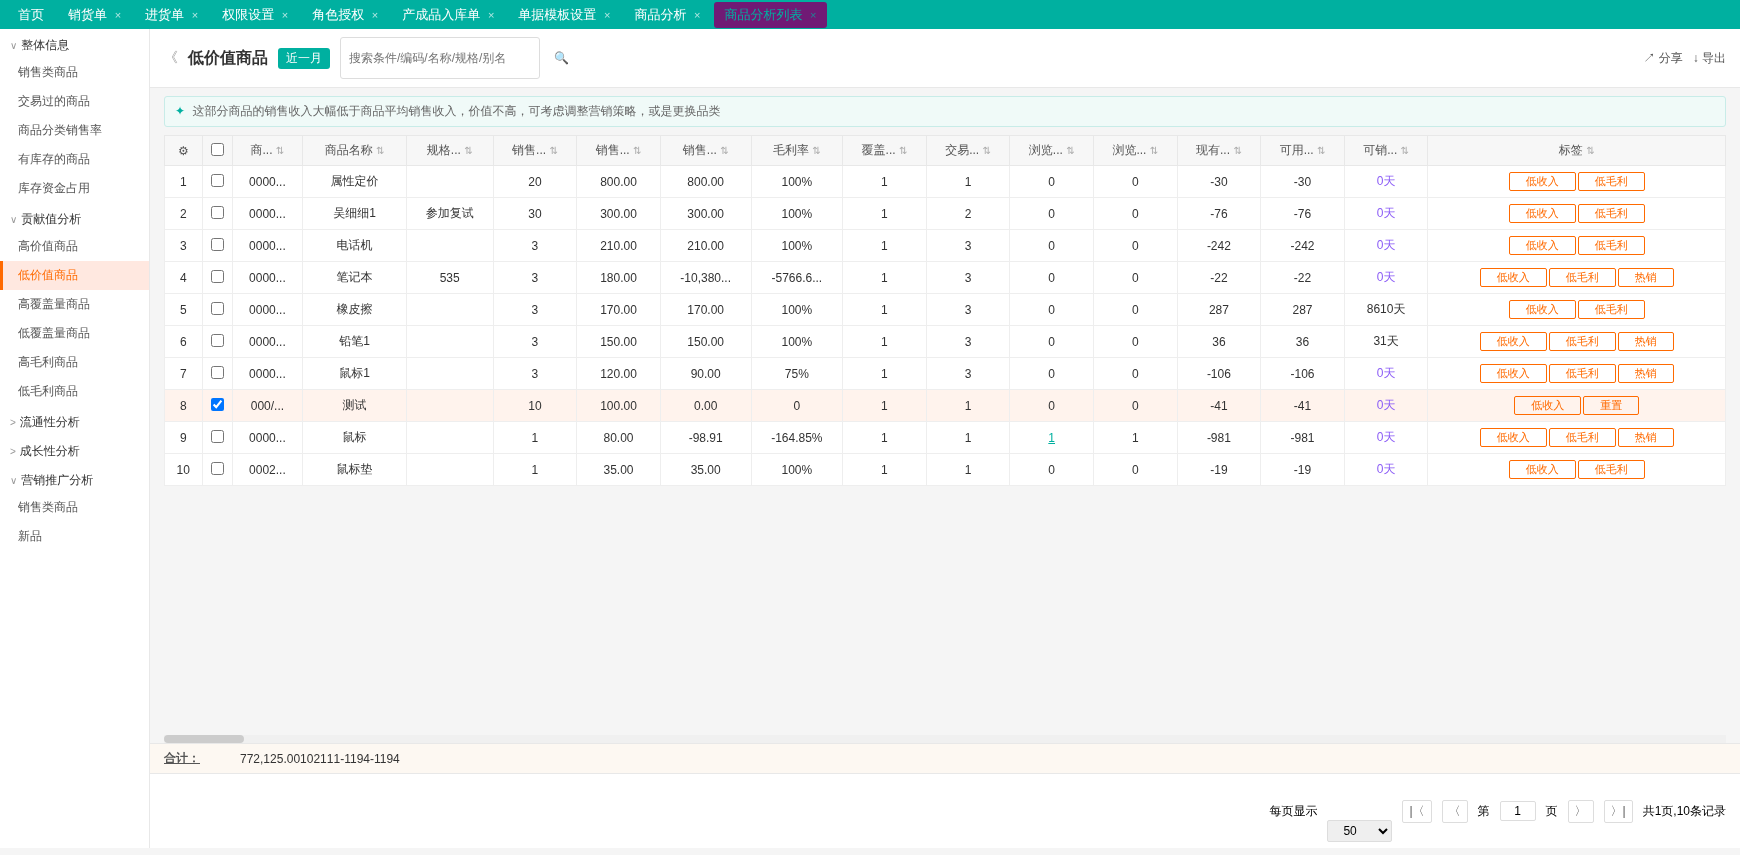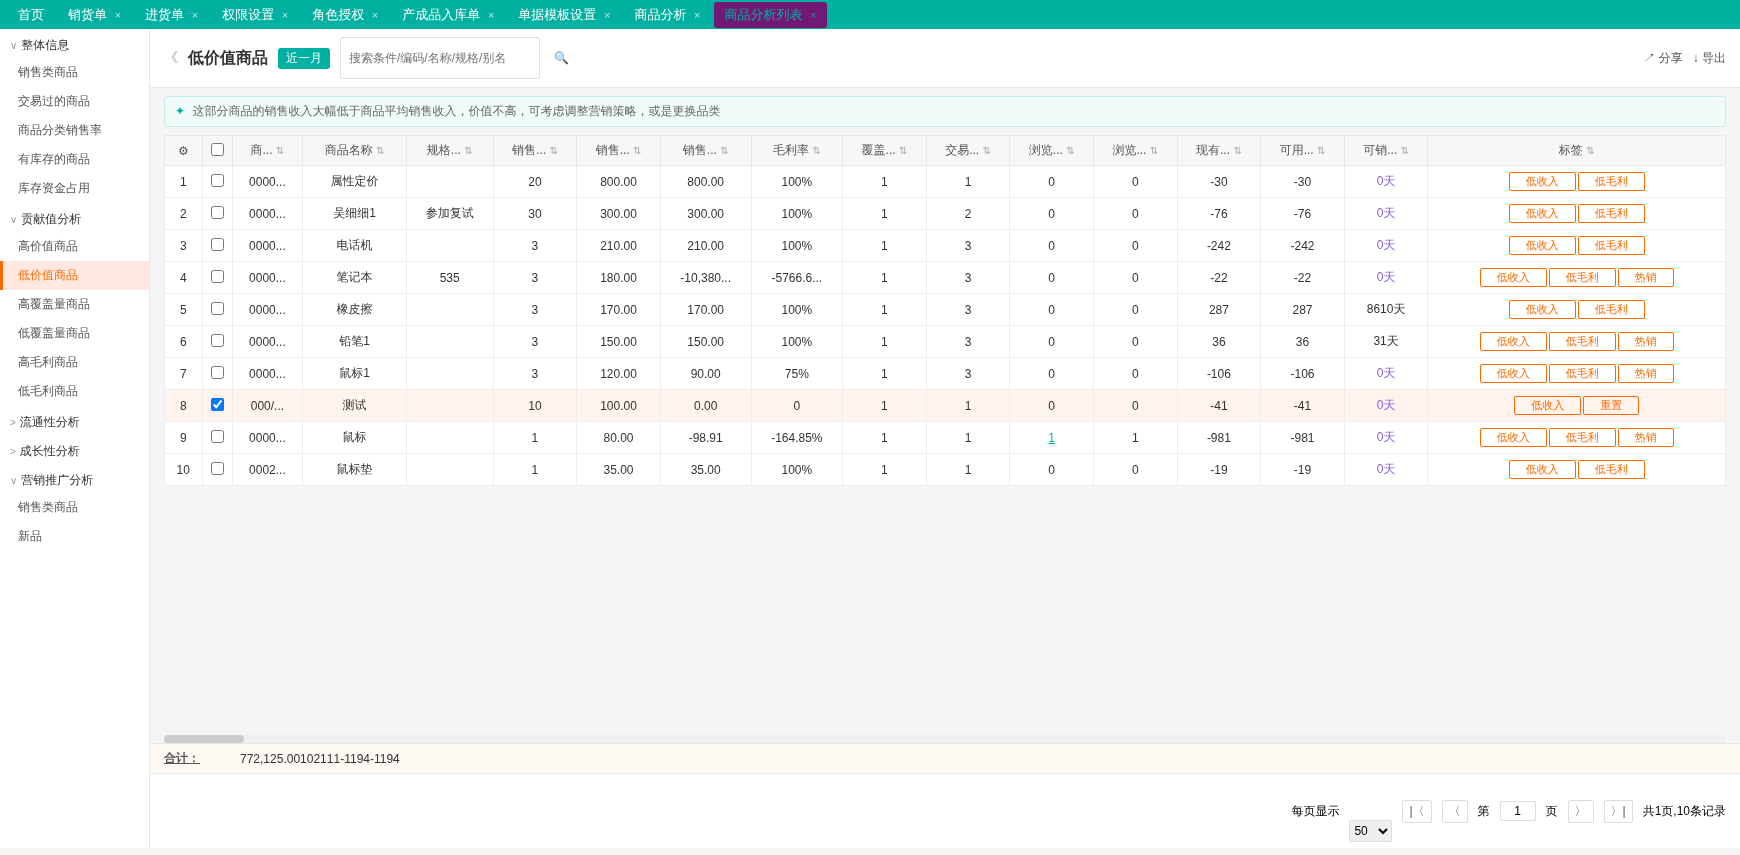--- a/index.html
+++ b/index.html
@@ -182,21 +182,21 @@
       border-top: 1px solid #e8e8e8;
       padding: 6px 14px;
       display: flex;
       align-items: center;
       justify-content: flex-end;
       gap: 10px;
     }
     .pagination-bar span, .pagination-bar select, .pagination-bar input { font-size: 12px; }
     .page-btn { border: 1px solid #ddd; background: #fff; padding: 2px 6px; cursor: pointer; border-radius: 2px; color: #555; }
     .page-input { width: 36px; border: 1px solid #ddd; text-align: center; padding: 2px 4px; border-radius: 2px; }
-    .page-select { border: 1px solid #ddd; padding: 2px 0; border-radius: 2px; margin-top: 40px; }
+    .page-select { border: 1px solid #ddd; padding: 2px 11px; border-radius: 2px; margin-top: 40px; }
     .scrollbar-area { height: 8px; background: #f0f0f0; margin: 0 14px; }
     .scrollbar-thumb { height: 8px; width: 80px; background: #ccc; border-radius: 4px; }
 
     
     .gear-cell { cursor: pointer; color: #555; }
   </style>
 </head>
 <body>
 
 <div class="top-nav">

